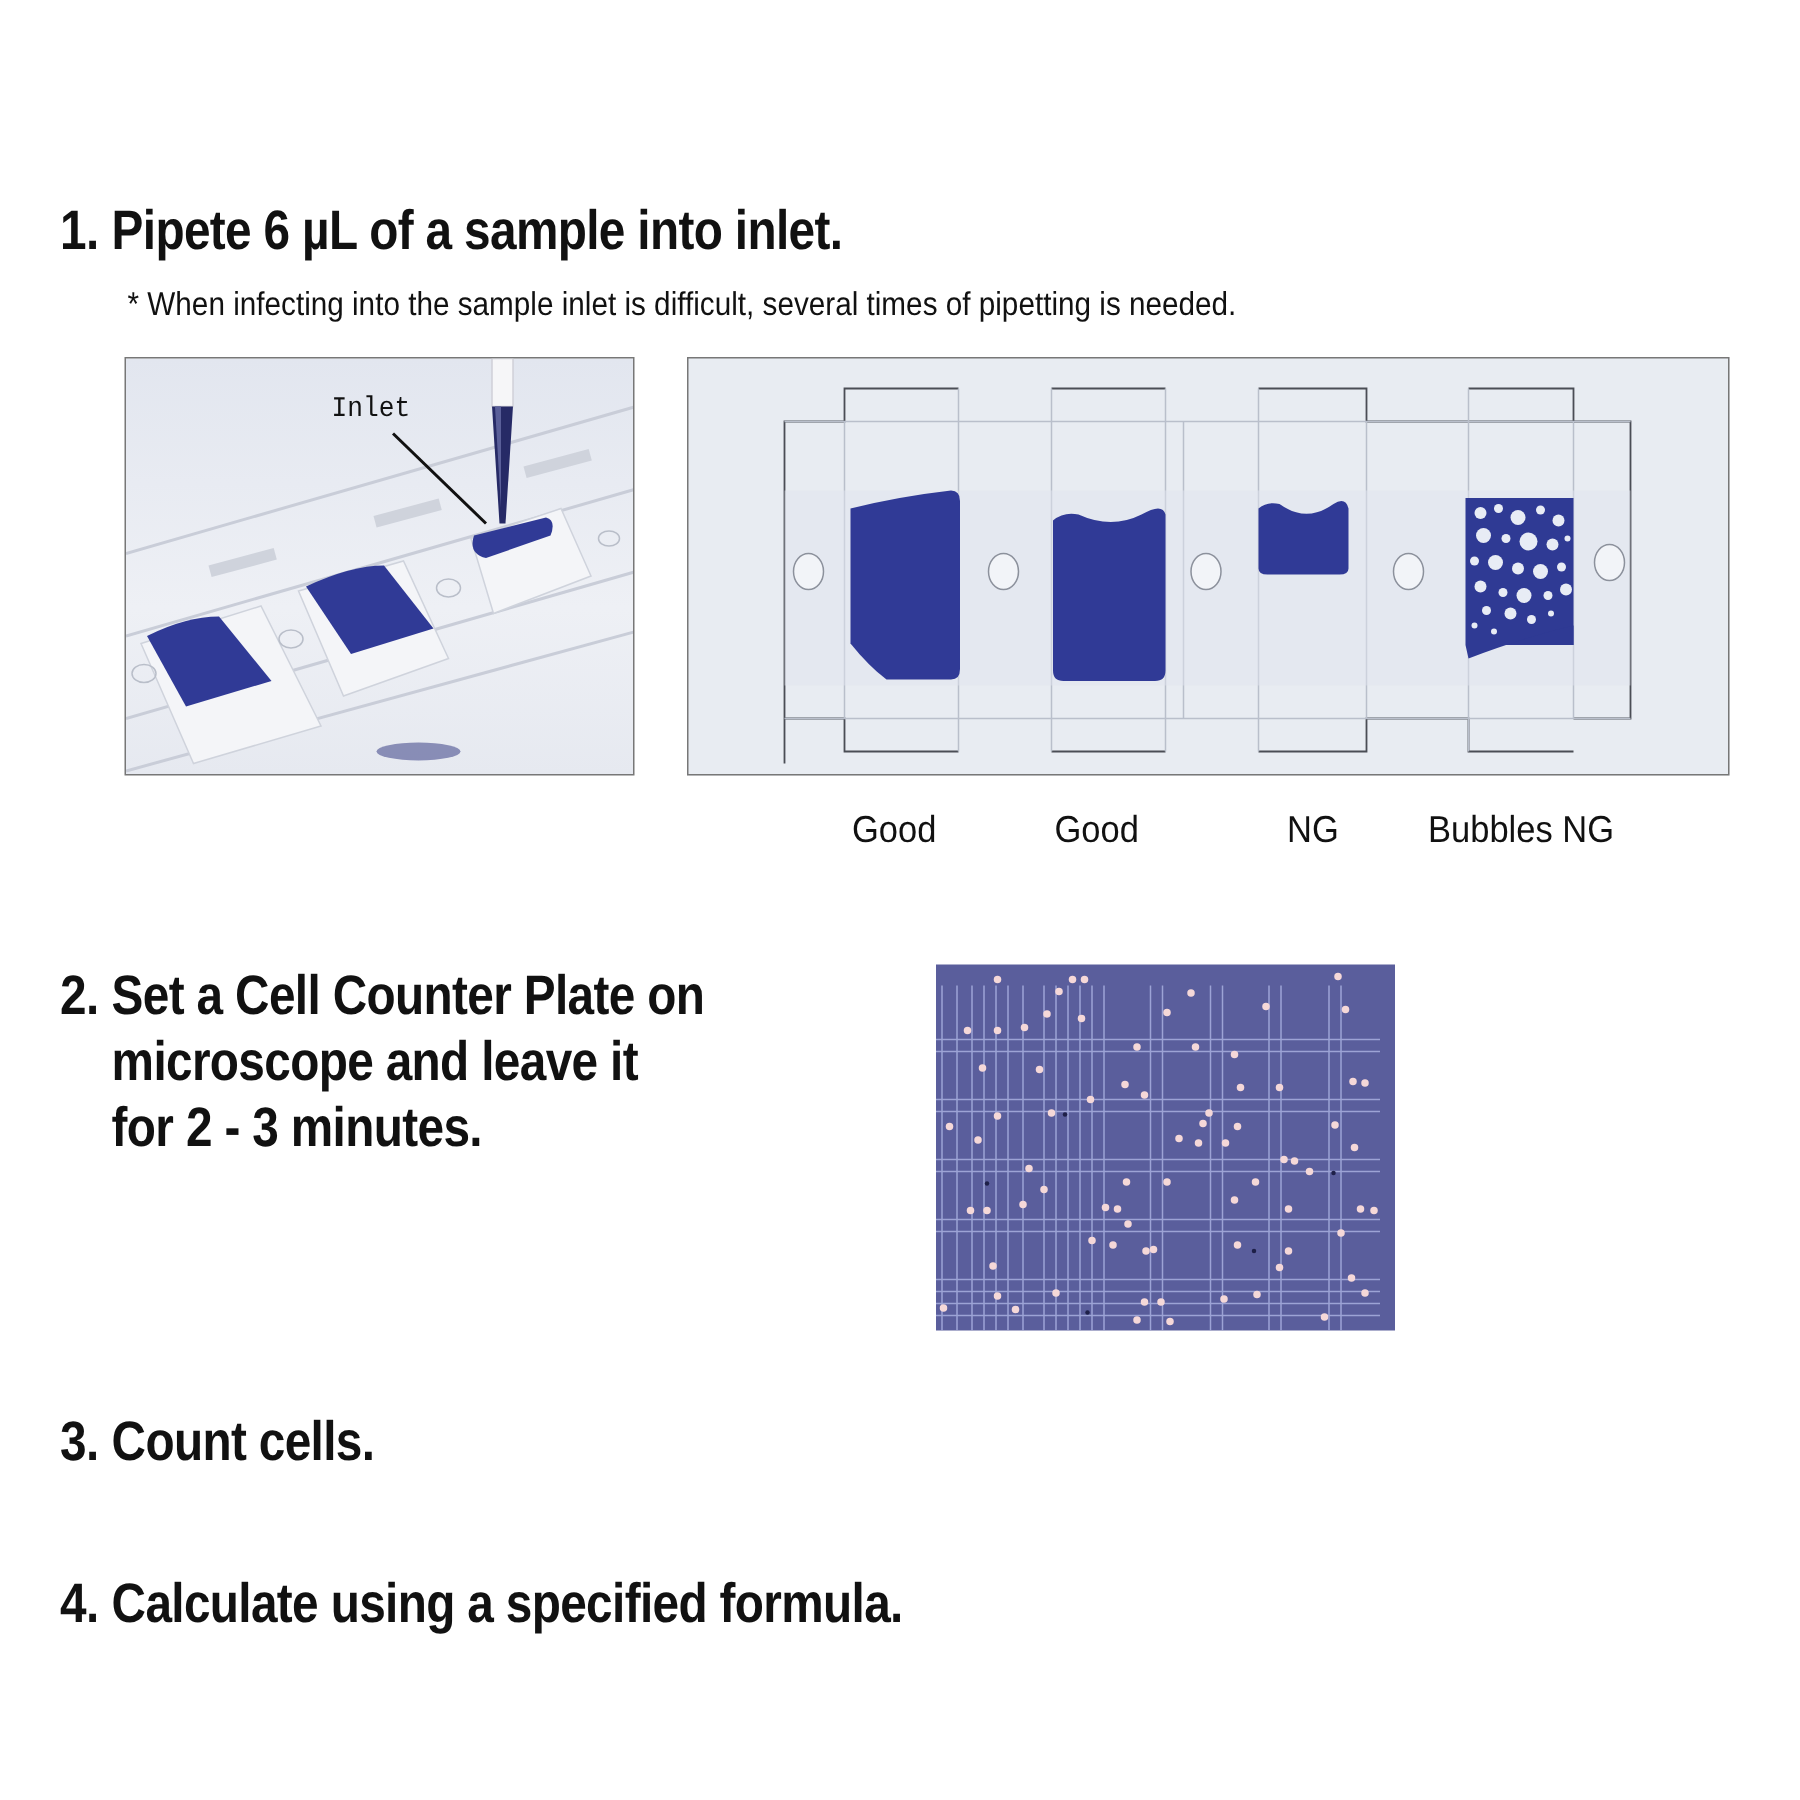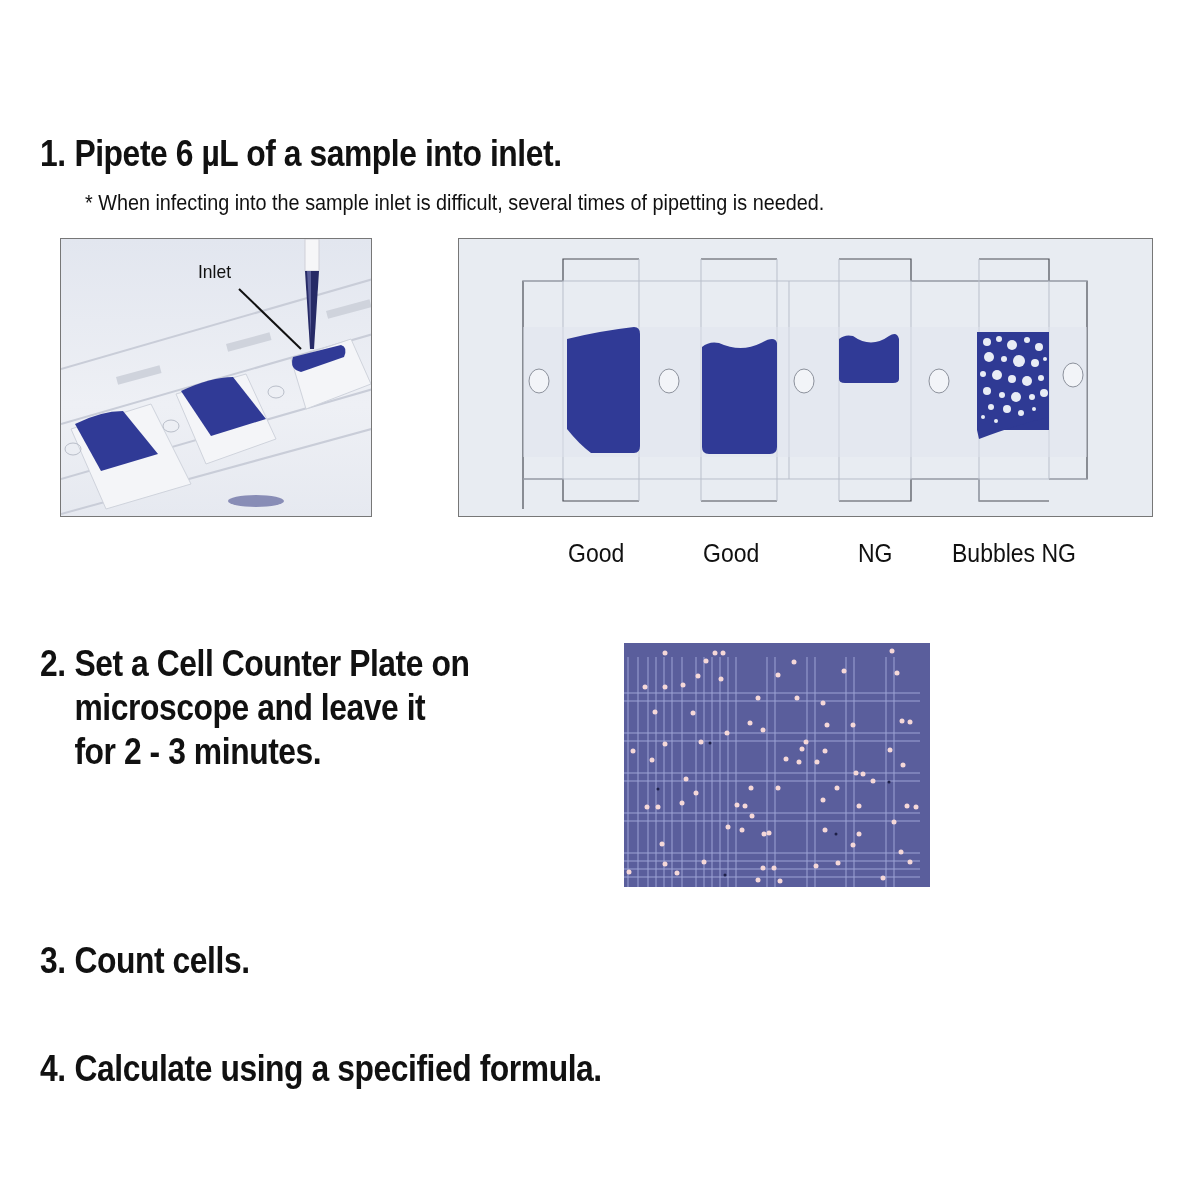--- a/index.html
+++ b/index.html
@@ -27,21 +27,21 @@
   svg { display: block; }
 </style>
 </head>
 <body>
 
 <div class="step-title" style="left:40px; top:135px;">
   <span class="step-num">1.</span><span>Pipete 6 µL of a sample into inlet.</span>
 </div>
 <div class="note">* When infecting into the sample inlet is difficult, several times of pipetting is needed.</div>
 
-<div class="photo" style="left:60px; top:238px; width:312px; height:279px; background:linear-gradient(180deg,#e2e6ef 0%,#eef0f5 60%,#e6e9f0 100%);">
+<div class="photo" style="left:83px; top:238px; width:340px; height:279px; background:linear-gradient(180deg,#e2e6ef 0%,#eef0f5 60%,#e6e9f0 100%);font-family:Liberation Mono, monospace;">
   <svg width="347" height="279" viewBox="0 0 347 279">
 
     <g stroke="#c9cdd8" stroke-width="2" fill="none">
       <line x1="0" y1="130" x2="347" y2="30"></line>
       <line x1="0" y1="185" x2="347" y2="85"></line>
       <line x1="0" y1="240" x2="347" y2="140"></line>
       <line x1="0" y1="275" x2="347" y2="180"></line>
     </g>
     <g fill="#f4f5f8" stroke="#cfd3dc" stroke-width="1">
       <polygon points="10,190 90,165 130,245 45,270"></polygon>

